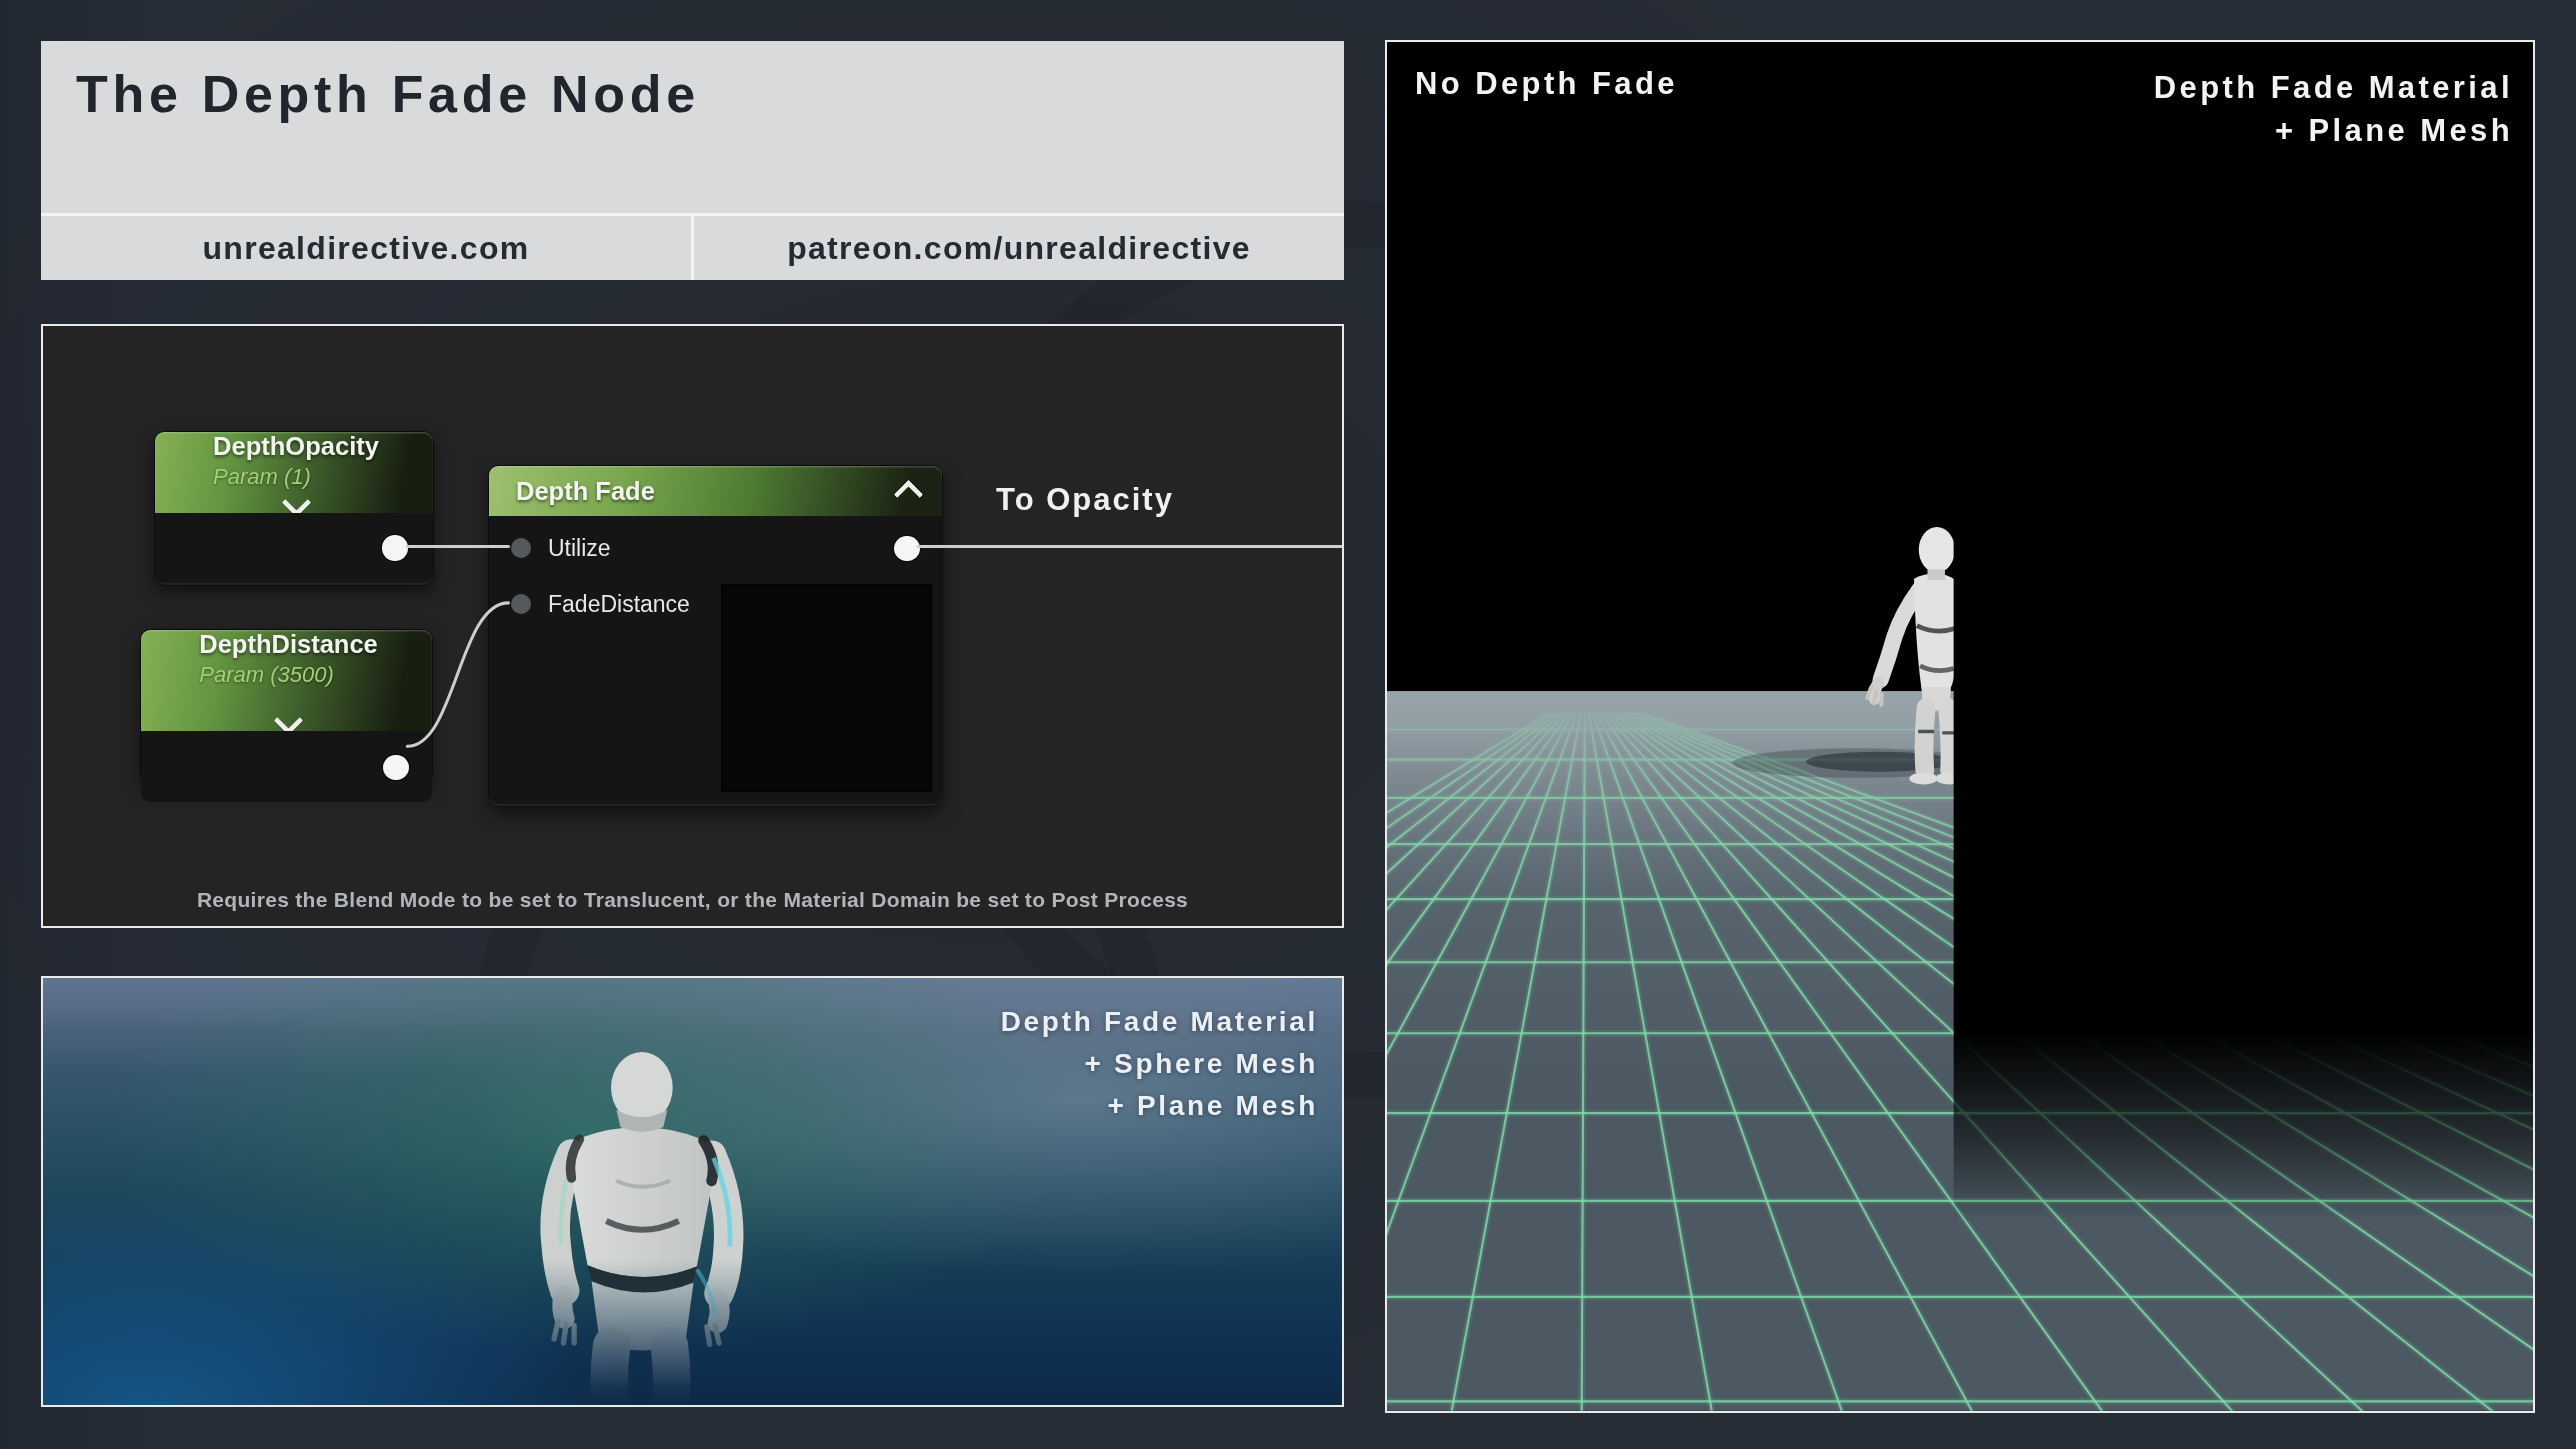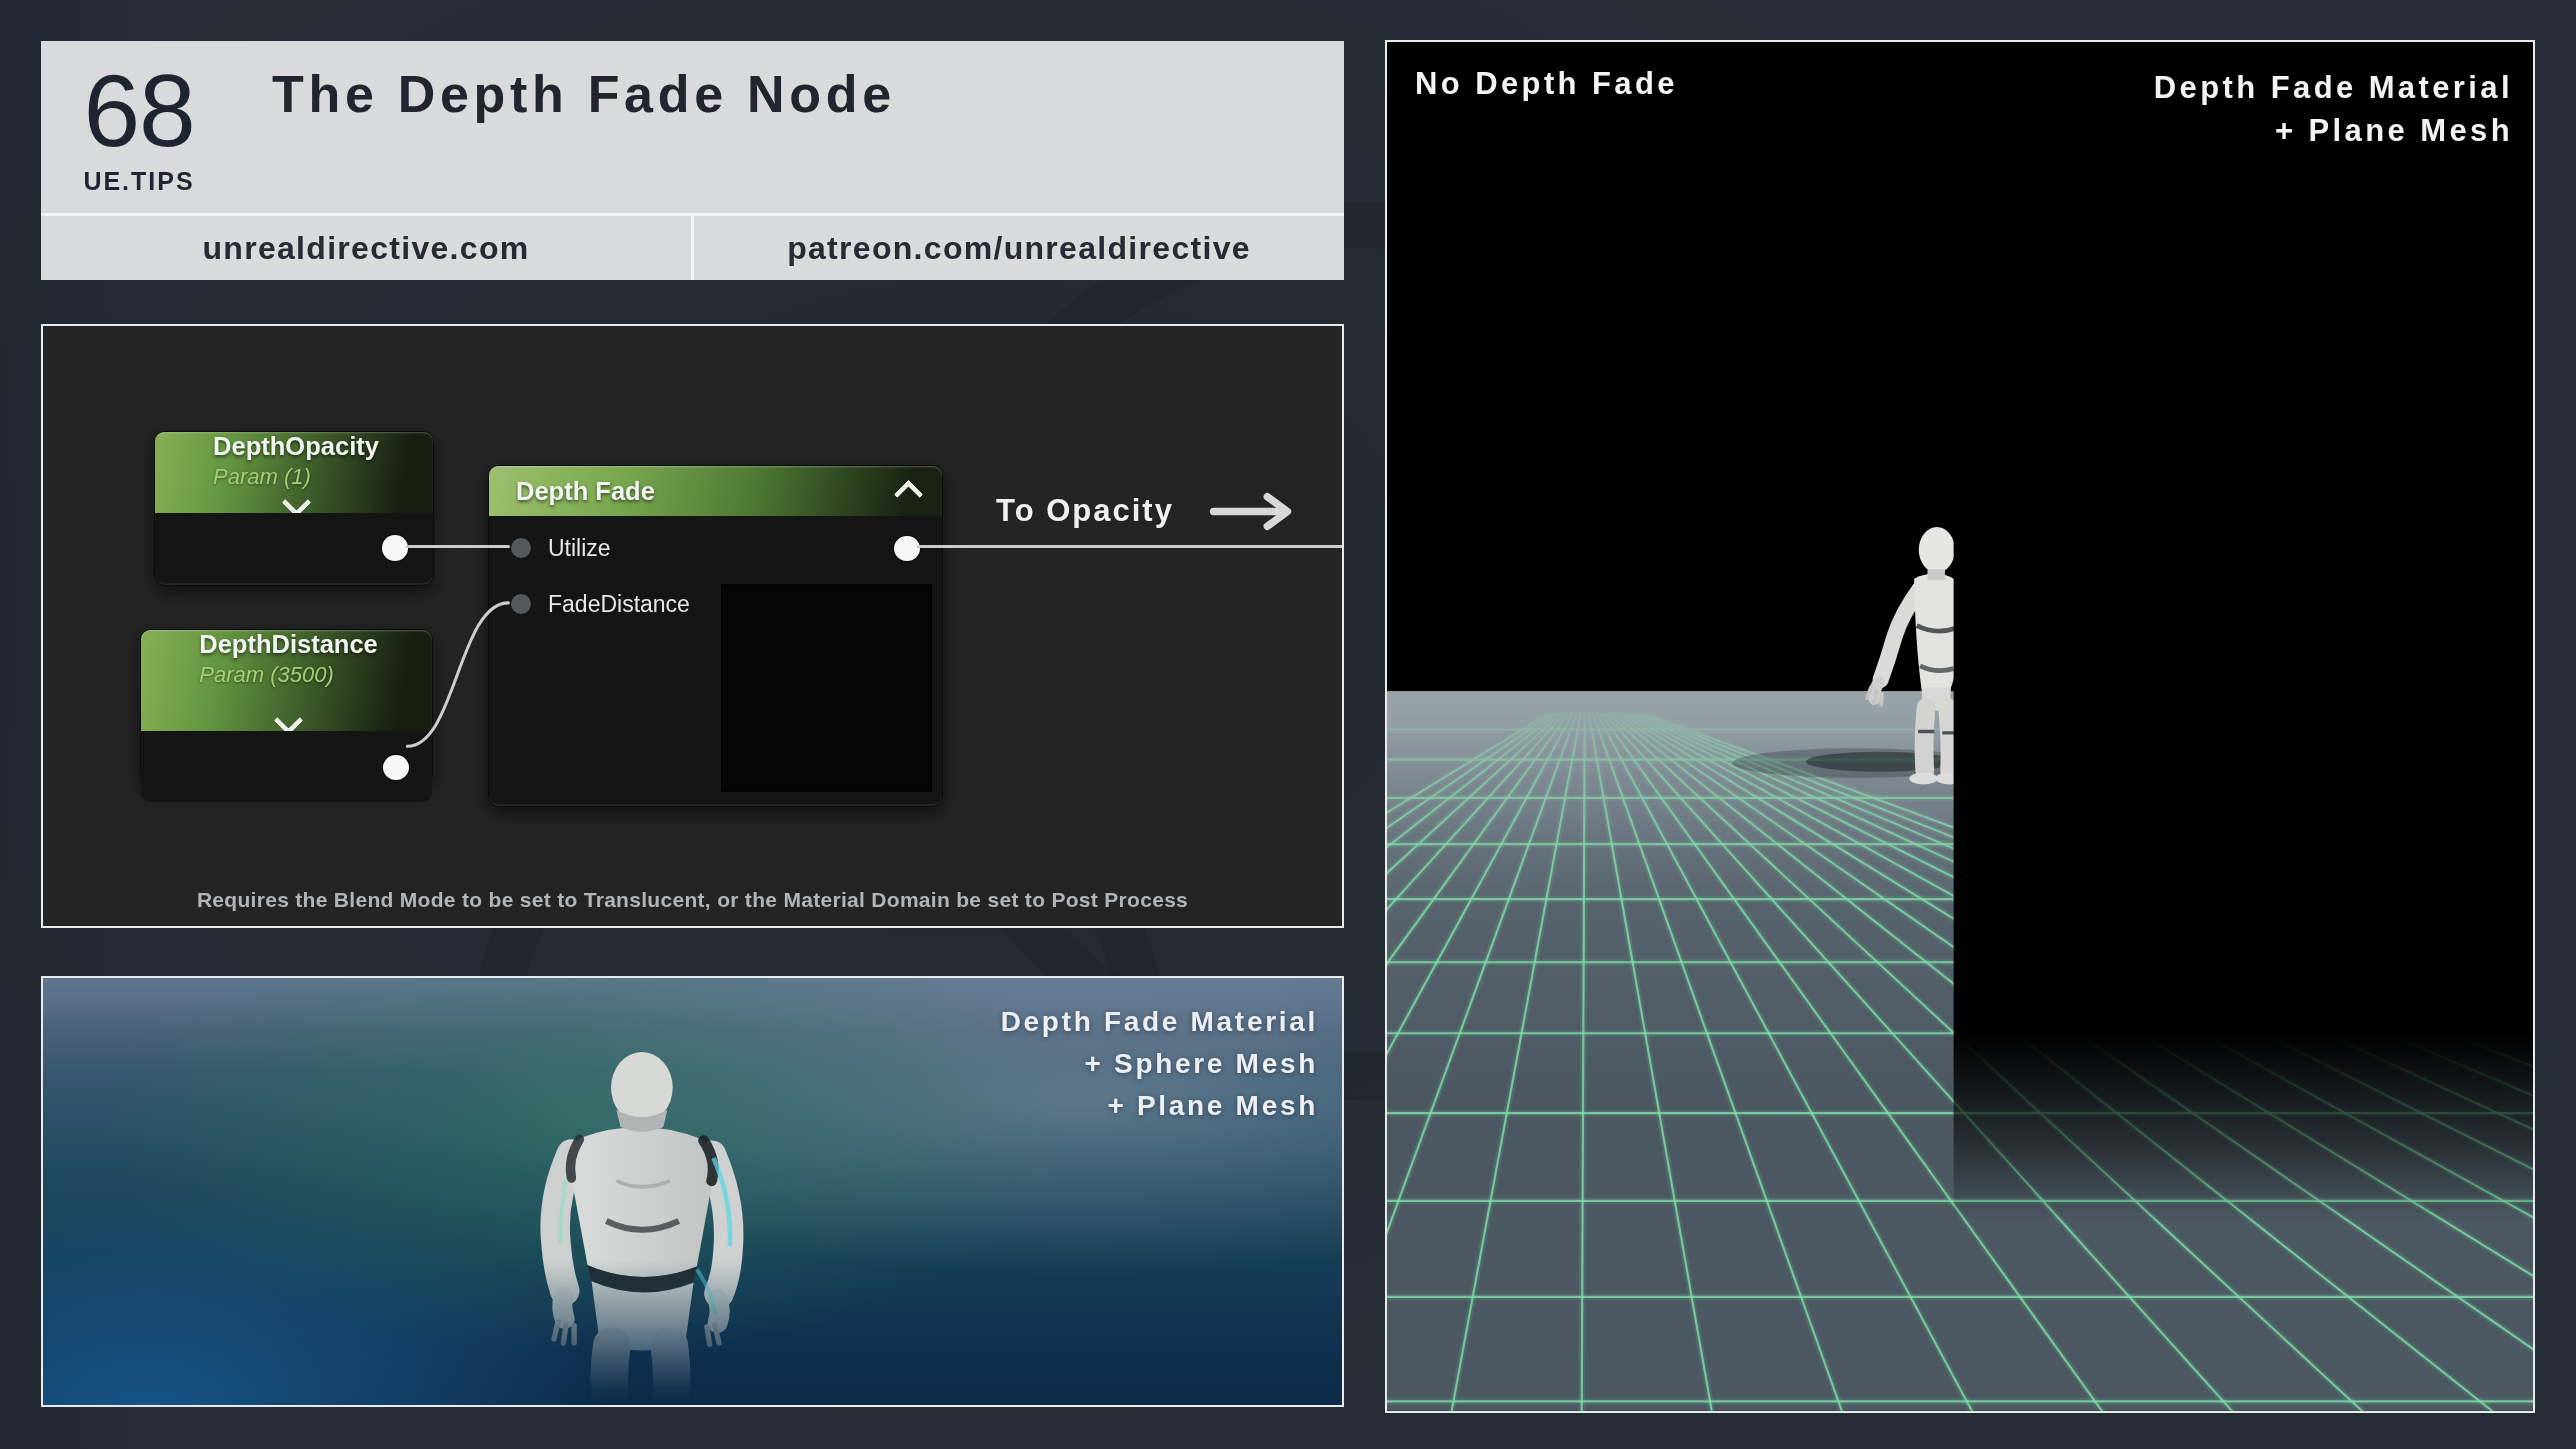--- a/index.html
+++ b/index.html
@@ -46,21 +46,21 @@
   .pin{position:absolute;border-radius:50%;}
   .pin.out{width:25.5px;height:25.5px;background:#f6f6f6;box-shadow:0 0 0 1.3px rgba(0,0,0,0.4);}
   .pin.in{width:20px;height:20px;background:#56595b;}
   .pin::after{content:"";position:absolute;left:100%;top:50%;margin-top:-5.4px;margin-left:1.3px;
               border-left:8px solid inherit;border-left-color:inherit;
               border-top:5.4px solid transparent;border-bottom:5.4px solid transparent;}
   .pin.out::after{border-left-color:#f6f6f6;}
   .pin.in::after{border-left-color:#56595b;}
   .pinrow-label{position:absolute;font-size:23px;font-weight:500;color:#e6e7e6;}
   .preview-box{position:absolute;background:#060606;border:0.7px solid #000;}
-  .to-opacity{position:absolute;left:953px;top:165px;height:40px;display:flex;align-items:center;gap:34px;z-index:4;}
+  .to-opacity{position:absolute;left:953px;top:156px;height:40px;display:flex;align-items:center;gap:34px;z-index:4;flex-direction:column;}
   .to-opacity-label{font-size:31px;font-weight:700;letter-spacing:2px;color:#f0f0f0;}
   .graph-caption{position:absolute;left:0;top:562px;width:100%;text-align:center;font-size:21px;
                  font-weight:700;letter-spacing:0.3px;color:#b2b5b8;z-index:4;}
 
   
   .sphere-demo{left:41px;top:976px;width:1303px;height:431px;overflow:hidden;
     background:
       radial-gradient(671px 322px at 8% 102%, rgba(28,112,172,0.62), rgba(28,112,172,0) 70%),
       radial-gradient(738px 349px at 42% 34%, rgba(52,126,98,0.50), rgba(52,126,98,0) 66%),
       radial-gradient(1006px 288px at 80% 28%, rgba(130,148,168,0.55), rgba(130,148,168,0) 62%),
@@ -83,24 +83,20 @@
 </head>
 <body>
 
 <div class="stage">
 
   <div class="decor-circle" style="left:470px;top:704px;width:604px;height:604px;"></div>
   <div class="decor-circle" style="left:906px;top:201px;width:805px;height:805px;"></div>
 
   <section class="panel header-card">
     <div class="hc-top">
-      <div class="hc-left">
-        <div class="tip-number">68</div>
-        <div class="brand">UE.TIPS</div>
-      </div>
       <div class="hc-right">
         <div class="card-title">The Depth Fade Node</div>
       </div>
     </div>
     <div class="hc-footer">
       <div class="hc-link first">unrealdirective.com</div>
       <div class="hc-link second">patreon.com/unrealdirective</div>
     </div>
   </section>
 

